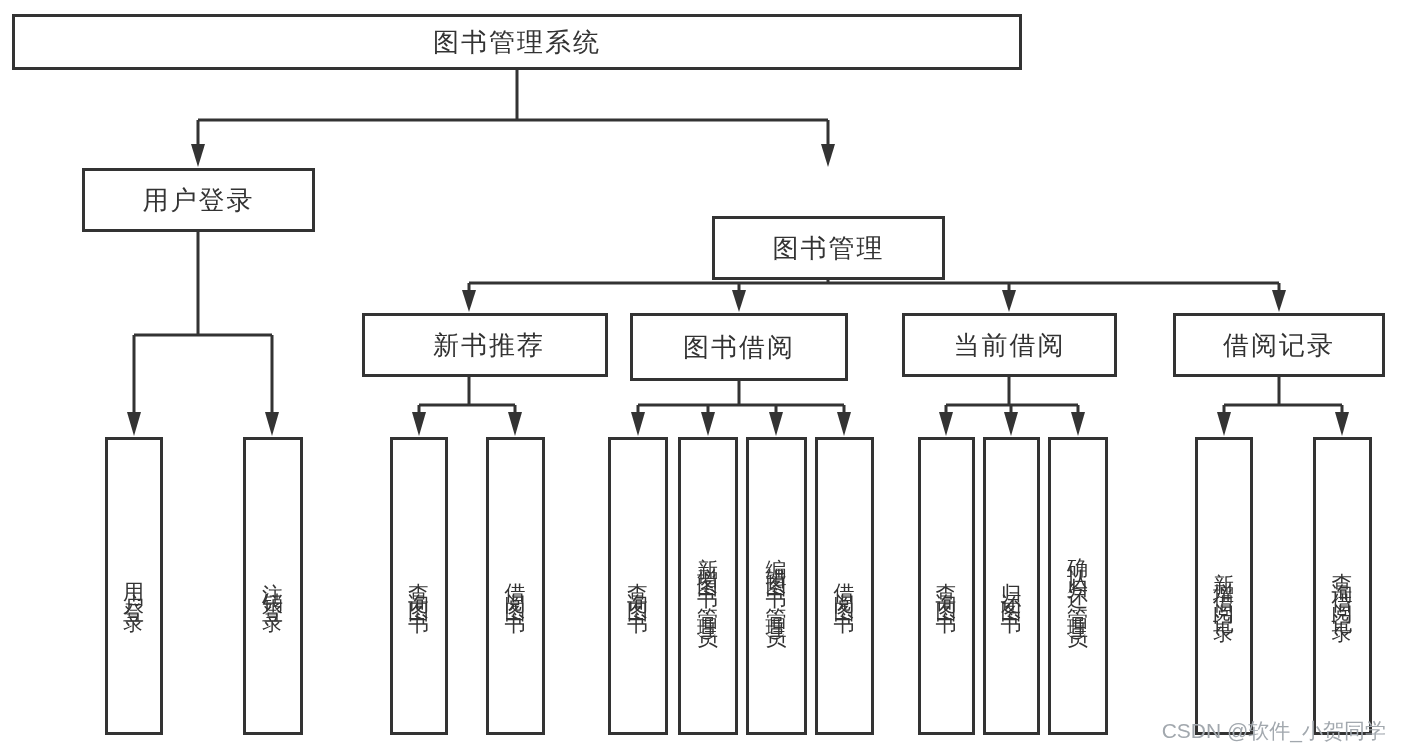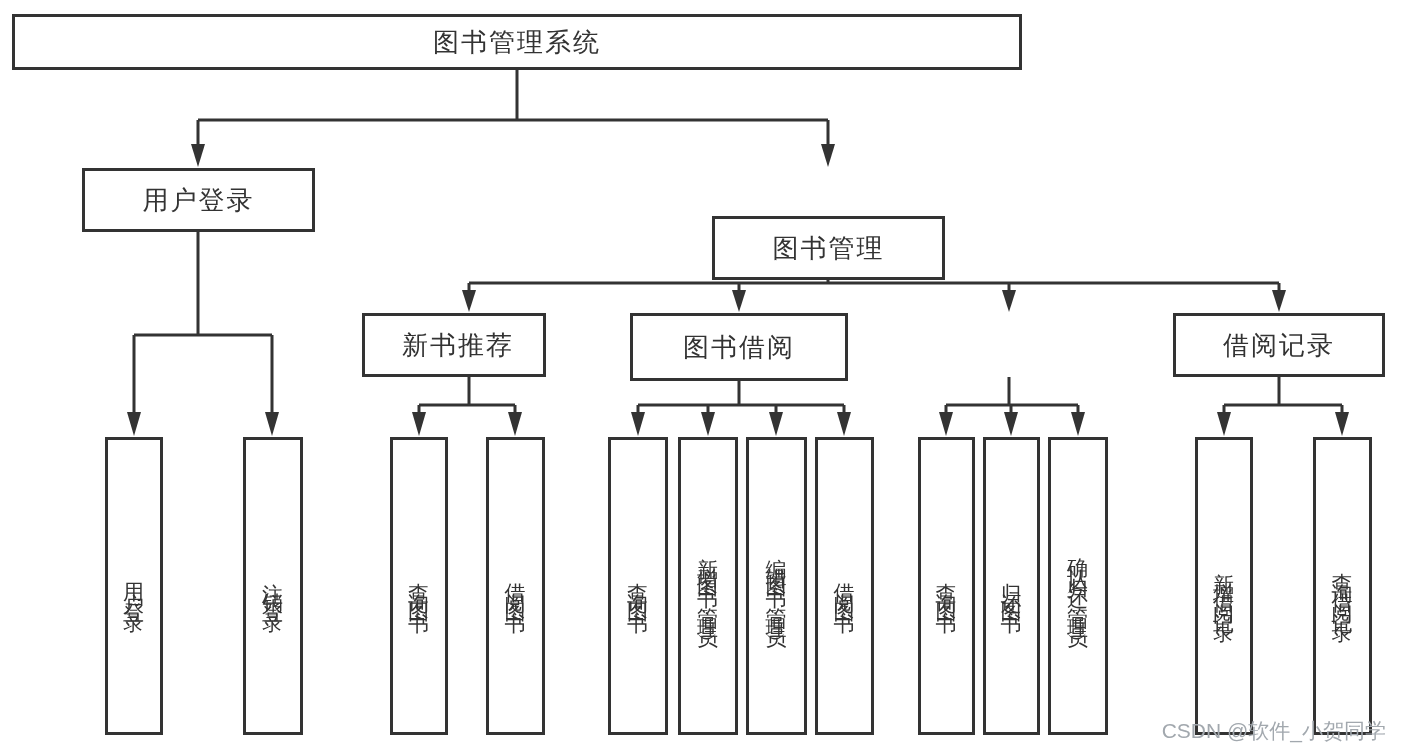--- a/index.html
+++ b/index.html
@@ -111,25 +111,28 @@
     <span>图书管理系统</span>
   </div>
 
   <div class="hbox" style="left:82px; top:168px; width:233px; height:64px;">
     <span>用户登录</span>
   </div>
   <div class="hbox" style="left:712px; top:168px; width:233px; height:64px;margin-top:48px;">
     <span>图书管理</span>
   </div>
 
-  <div class="hbox" style="left:362px; top:313px; width:184px; height:64px;padding-left:8px;">
+  <div class="hbox" style="left:362px; top:313px; width:246px; height:64px;padding-left:8px;">
     <span>新书推荐</span>
   </div>
   <div class="hbox" style="left:630px; top:313px; width:218px; height:68px;">
     <span>图书借阅</span>
+  </div>
+  <div class="hbox" style="left:902px; top:313px; width:215px; height:64px;">
+    <span>当前借阅</span>
   </div>
   <div class="hbox" style="left:1173px; top:313px; width:212px; height:64px;">
     <span>借阅记录</span>
   </div>
 
   <div class="vbox" style="left:105px; top:437px; width:58px; height:298px;">
     <span>用户登录</span>
   </div>
   <div class="vbox" style="left:243px; top:437px; width:60px; height:298px;">
     <span>注销登录</span>

